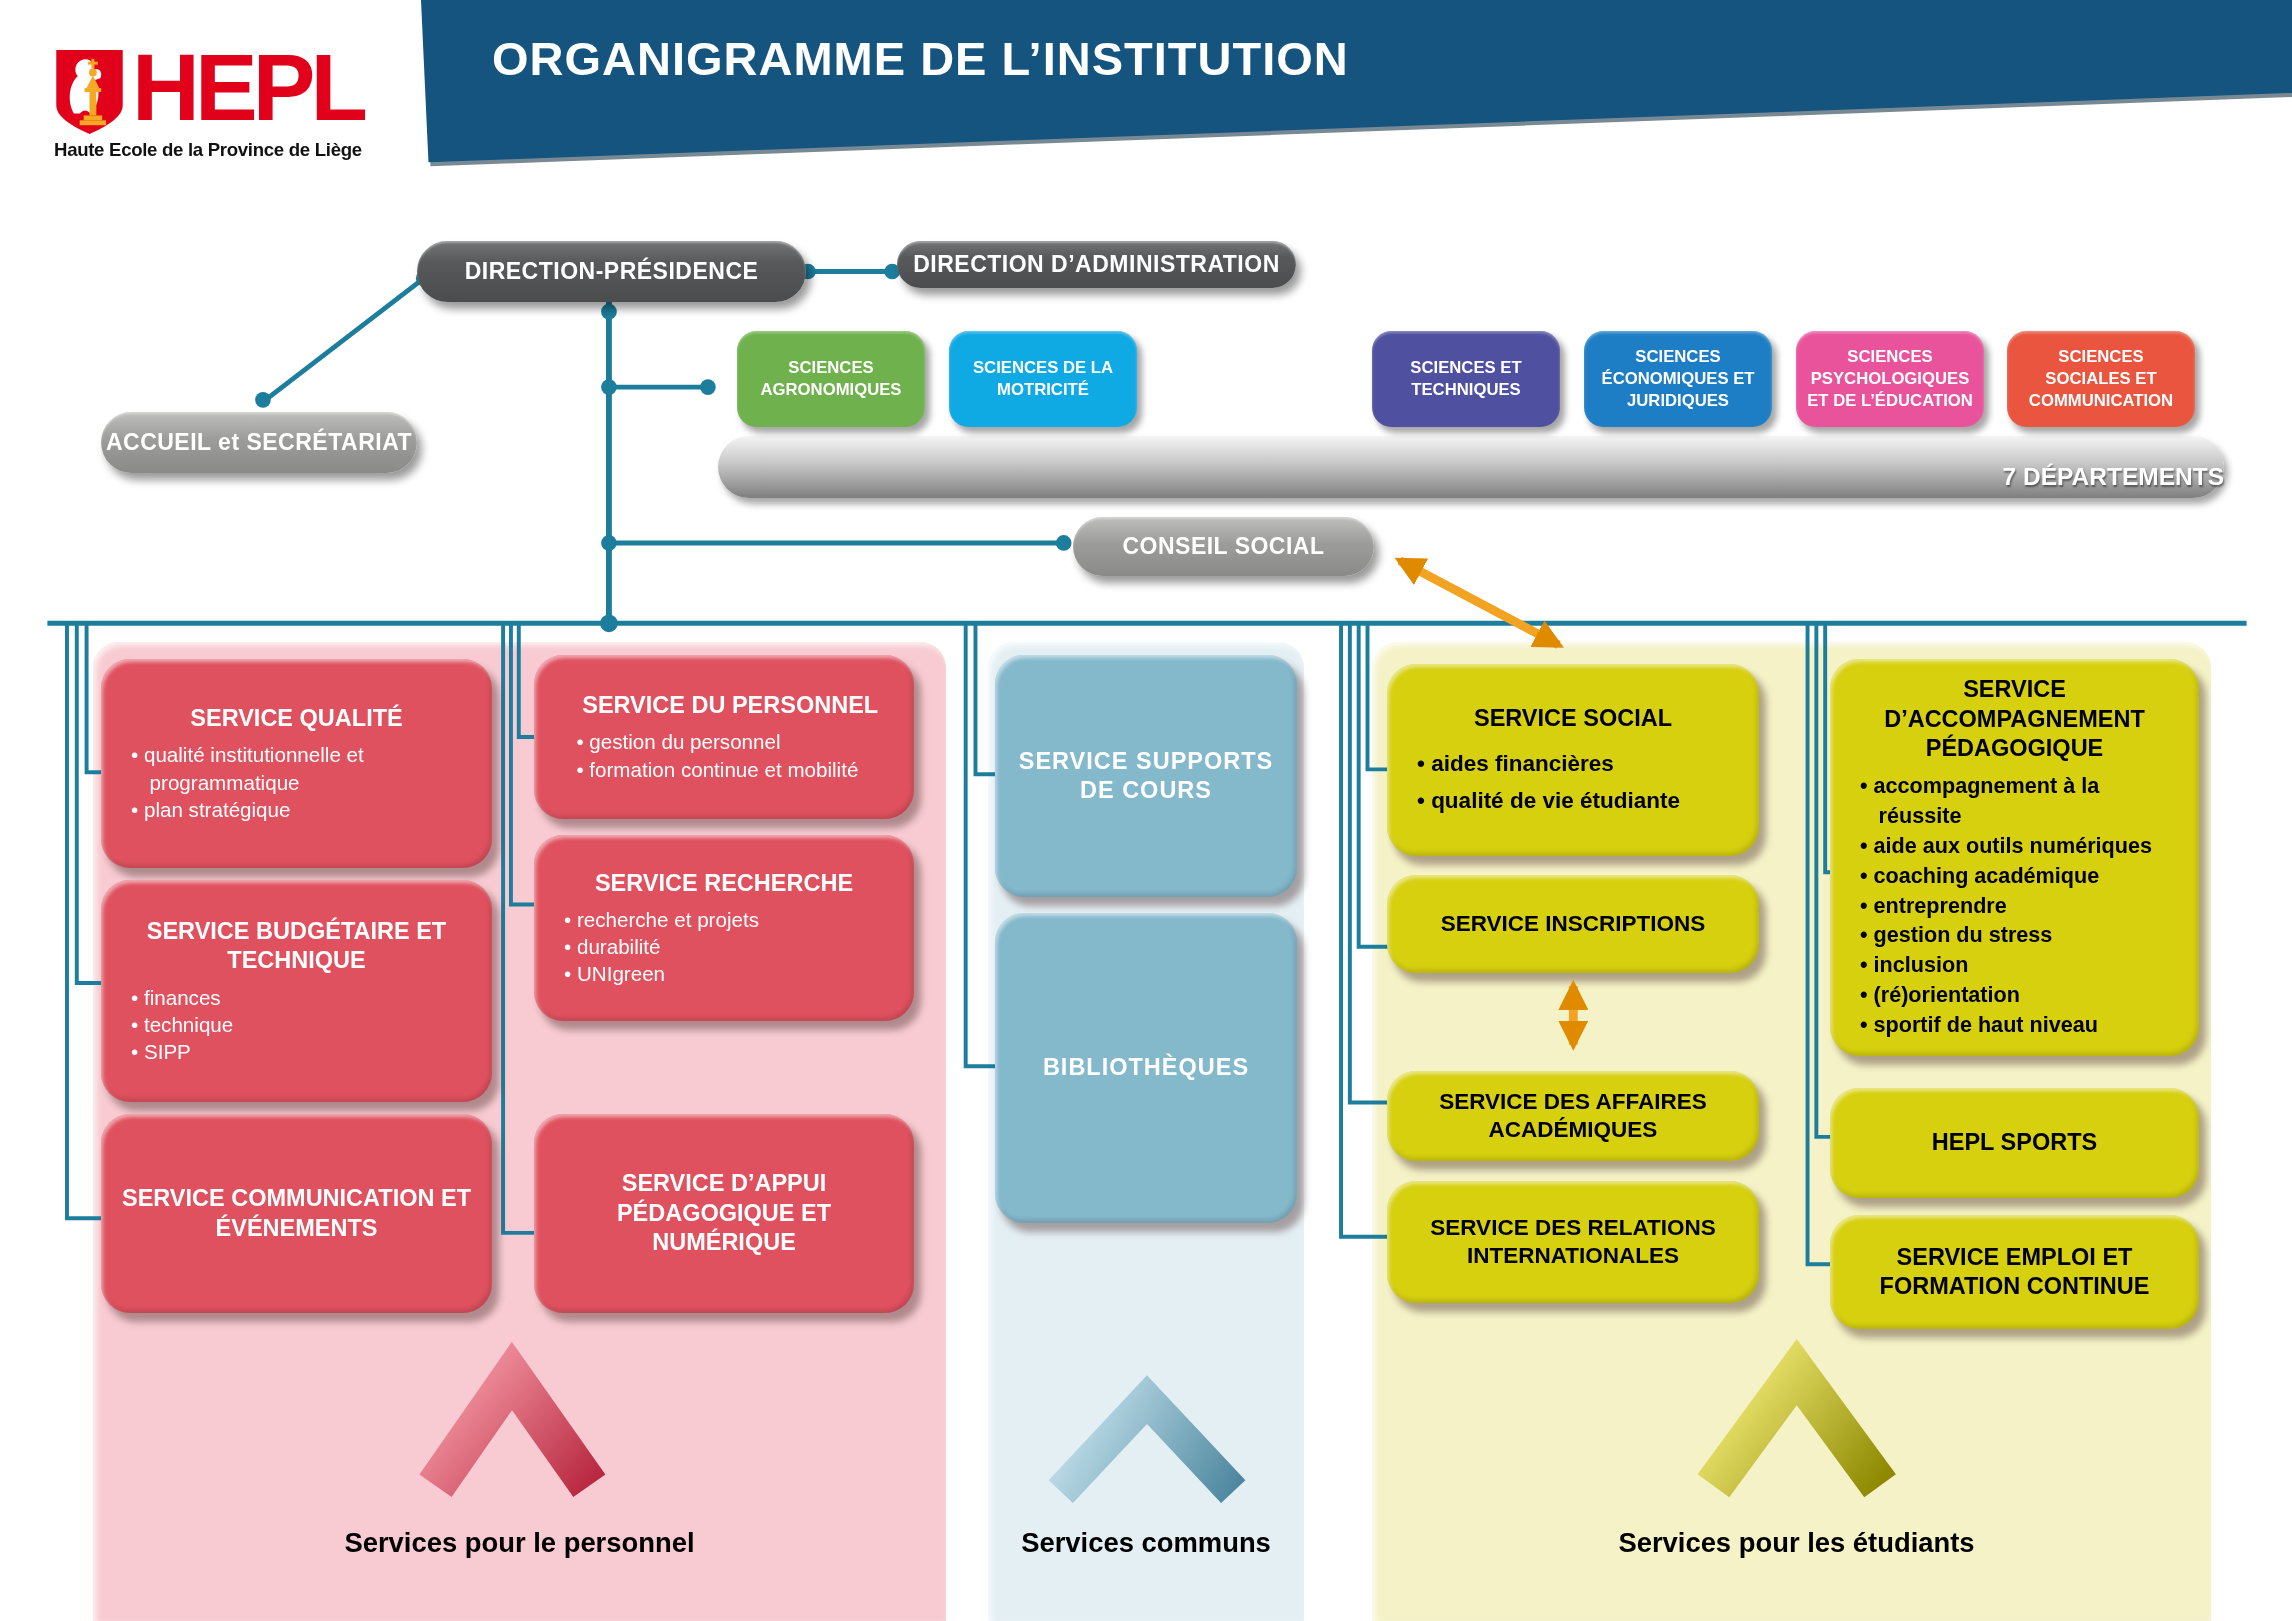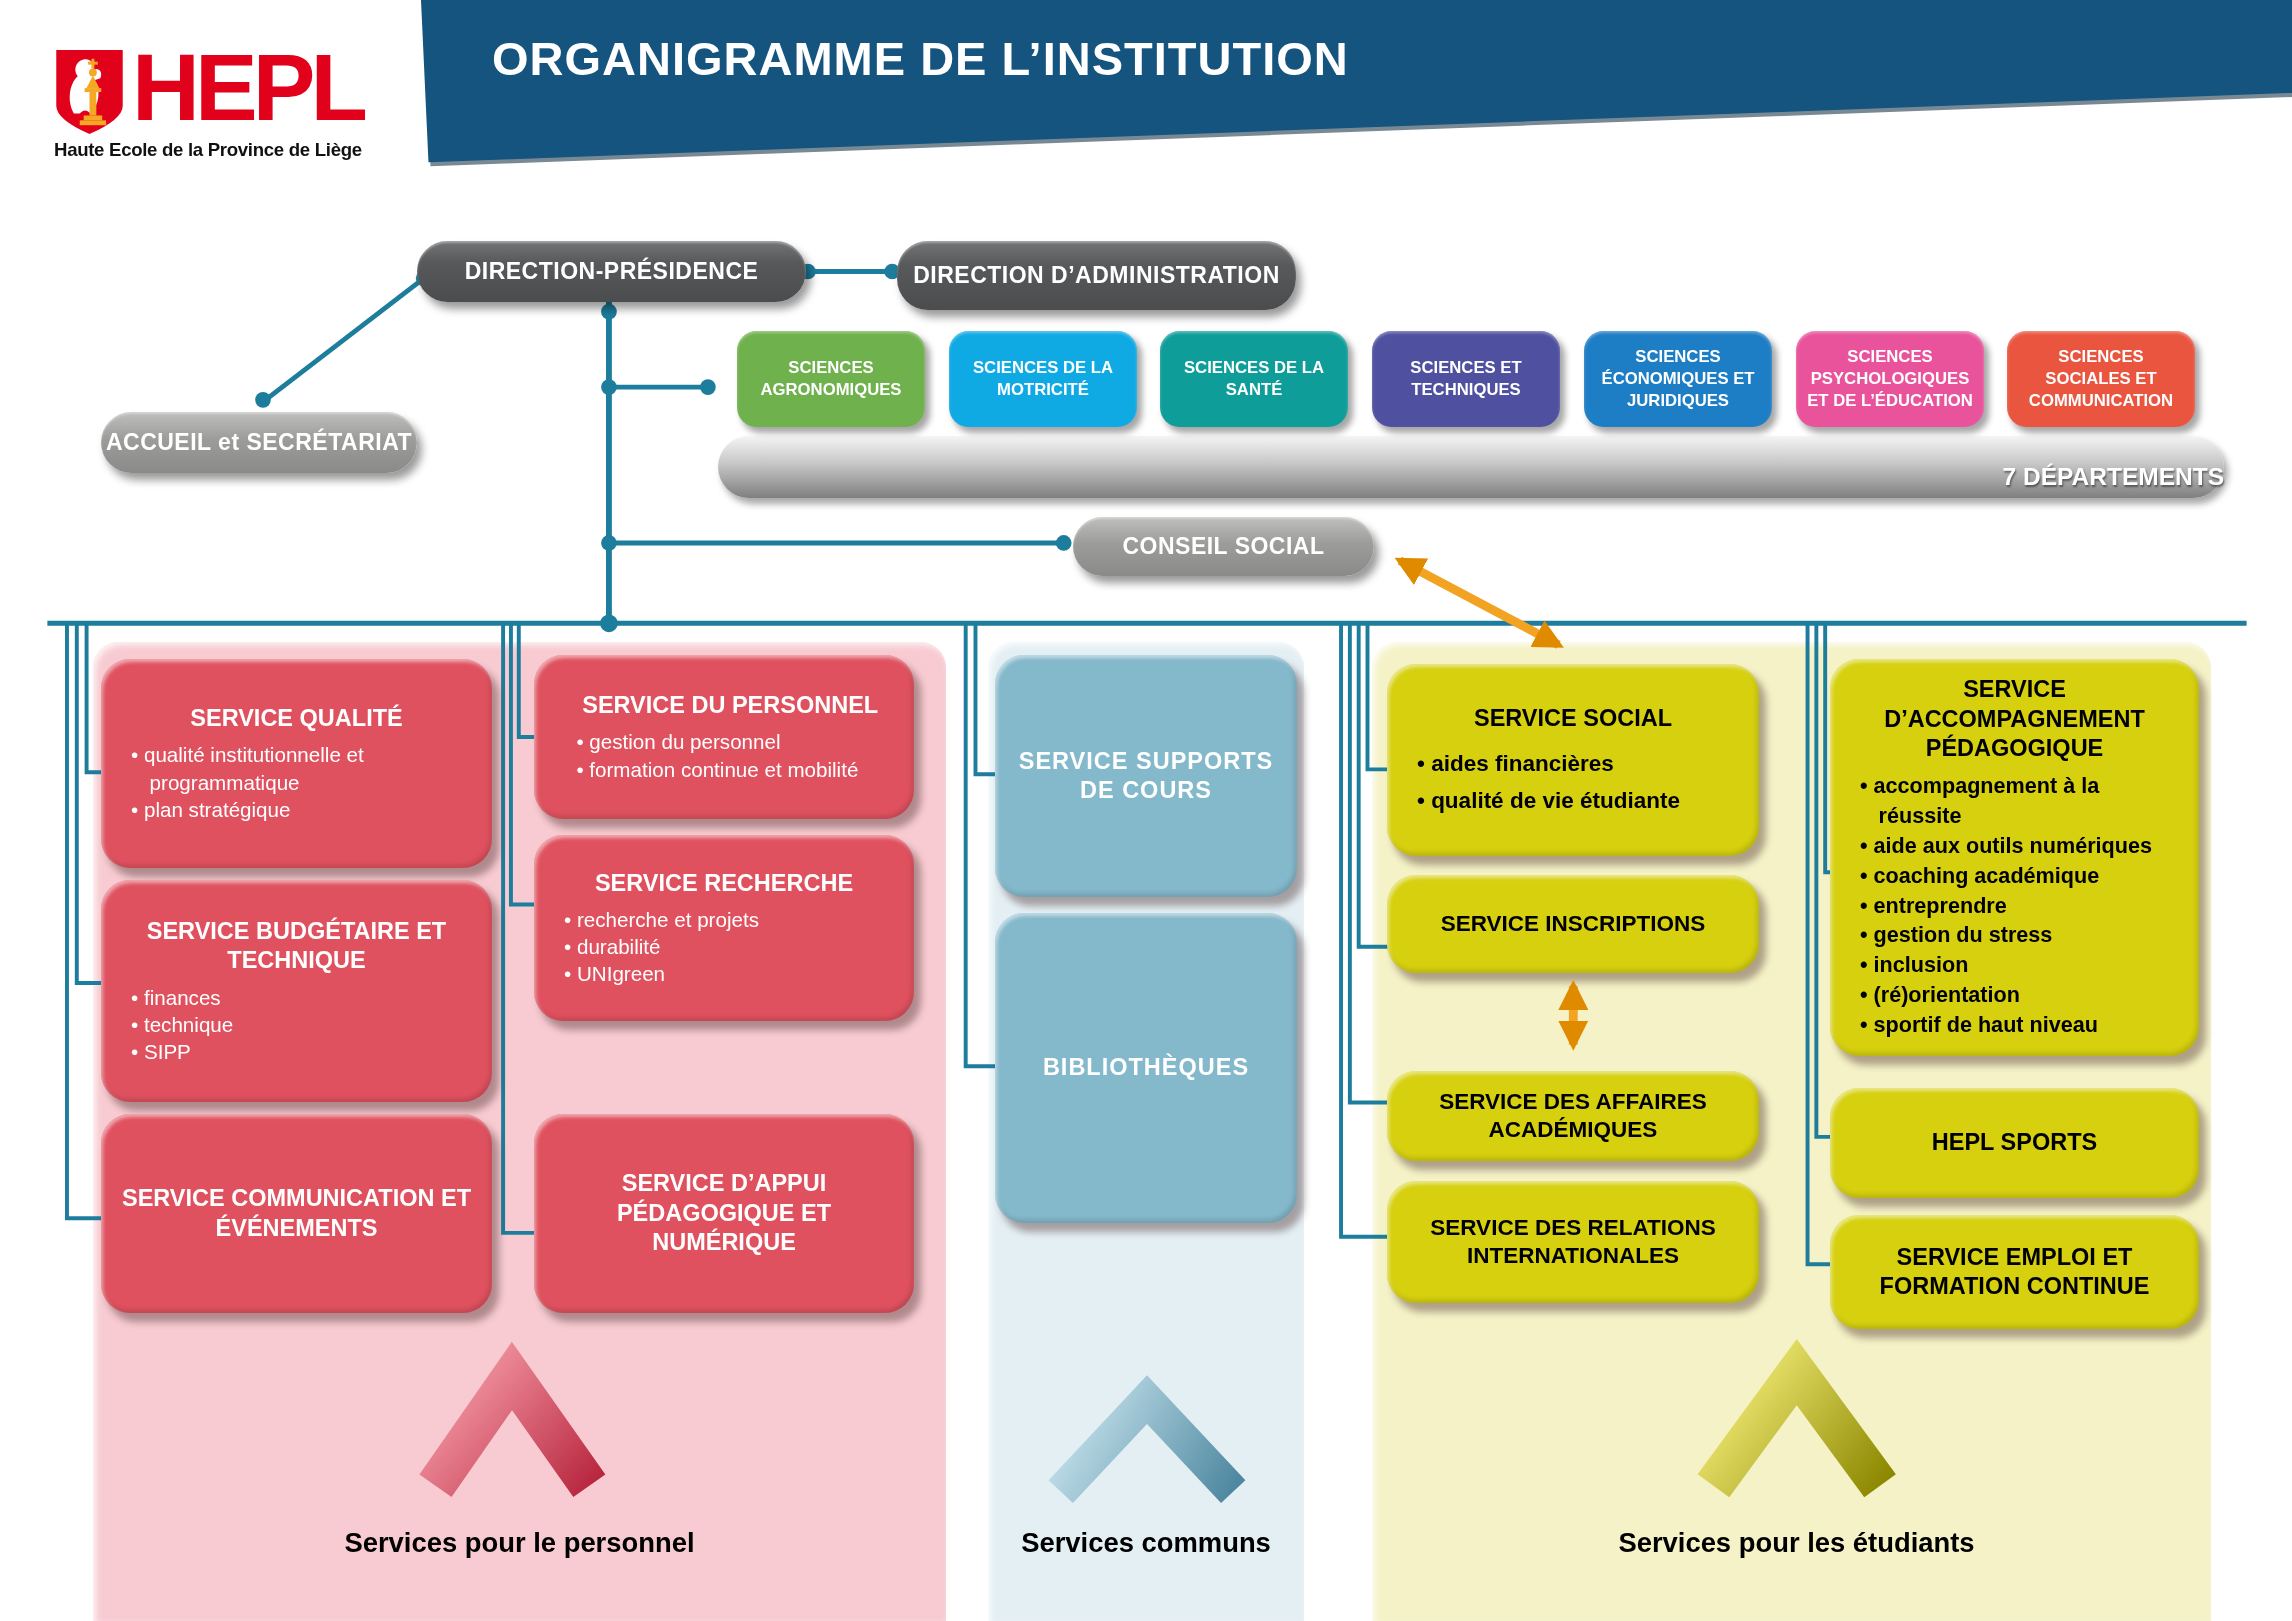--- a/index.html
+++ b/index.html
@@ -31,21 +31,21 @@
   .cap-communs{left:988px;width:316px;top:1527px;}
   .cap-etudiants{left:1372px;width:849px;top:1527px;}
 
   
   .pill{position:absolute;z-index:2;border-radius:31px;display:flex;align-items:center;
         justify-content:center;color:#fff;font-weight:bold;font-size:23px;letter-spacing:0.5px;
         box-shadow:4.9px 6.9px 8.8px rgba(0,0,0,0.40),inset 0 2px 2px rgba(255,255,255,0.35);}
   .pill-dark{background:linear-gradient(180deg,#747577 0%,#58595B 35%,#4B4C4E 100%);}
   .pill-light{background:linear-gradient(180deg,#BFBFBE 0%,#9C9C9B 45%,#8A8A89 100%);}
   .p-dp{left:417px;top:241px;width:389px;height:61px;}
-  .p-da{left:897px;top:241px;width:399px;height:69px;}
+  .p-da{left:897px;top:241px;width:399px;height:47px;}
   .p-acc{left:101px;top:412px;width:316px;height:61px;}
   .p-cs{left:1073px;top:517px;width:301px;height:59px;}
 
   
   .dept-bar{position:absolute;left:718px;top:436px;width:1506px;height:62px;z-index:2;
             border-radius:31px;background:linear-gradient(180deg,#F5F5F5,#C6C6C6 45%,#7F7F7F);
             box-shadow:3.9px 5.9px 7.8px rgba(0,0,0,0.35);display:flex;align-items:flex-end;
             justify-content:flex-end;color:#fff;font-weight:bold;font-size:24.5px;
             padding-bottom:6.9px;box-sizing:border-box;text-shadow:1px 2px 2px rgba(0,0,0,0.45);}
   .dept{position:absolute;top:331px;width:188px;height:96px;z-index:3;border-radius:19.6px;
@@ -197,23 +197,20 @@
 
   <div class="dept-bar">
     <span>7 DÉPARTEMENTS</span>
   </div>
   <div class="dept d1" style="background: rgb(111, 177, 76);">
     <span>SCIENCES AGRONOMIQUES</span>
   </div>
   <div class="dept d2" style="background: rgb(15, 169, 228);">
     <span>SCIENCES DE LA MOTRICITÉ</span>
   </div>
-  <div class="dept d3" style="background: rgb(15, 157, 153);">
-    <span>SCIENCES DE LA SANTÉ</span>
-  </div>
   <div class="dept d4" style="background: rgb(79, 80, 159);">
     <span>SCIENCES ET TECHNIQUES</span>
   </div>
   <div class="dept d5" style="background: rgb(30, 126, 197);">
     <span>SCIENCES ÉCONOMIQUES ET JURIDIQUES</span>
   </div>
   <div class="dept d6" style="background: rgb(233, 83, 155);">
     <span>SCIENCES PSYCHOLOGIQUES ET DE L’ÉDUCATION</span>
   </div>
   <div class="dept d7" style="background: rgb(233, 85, 63);">

